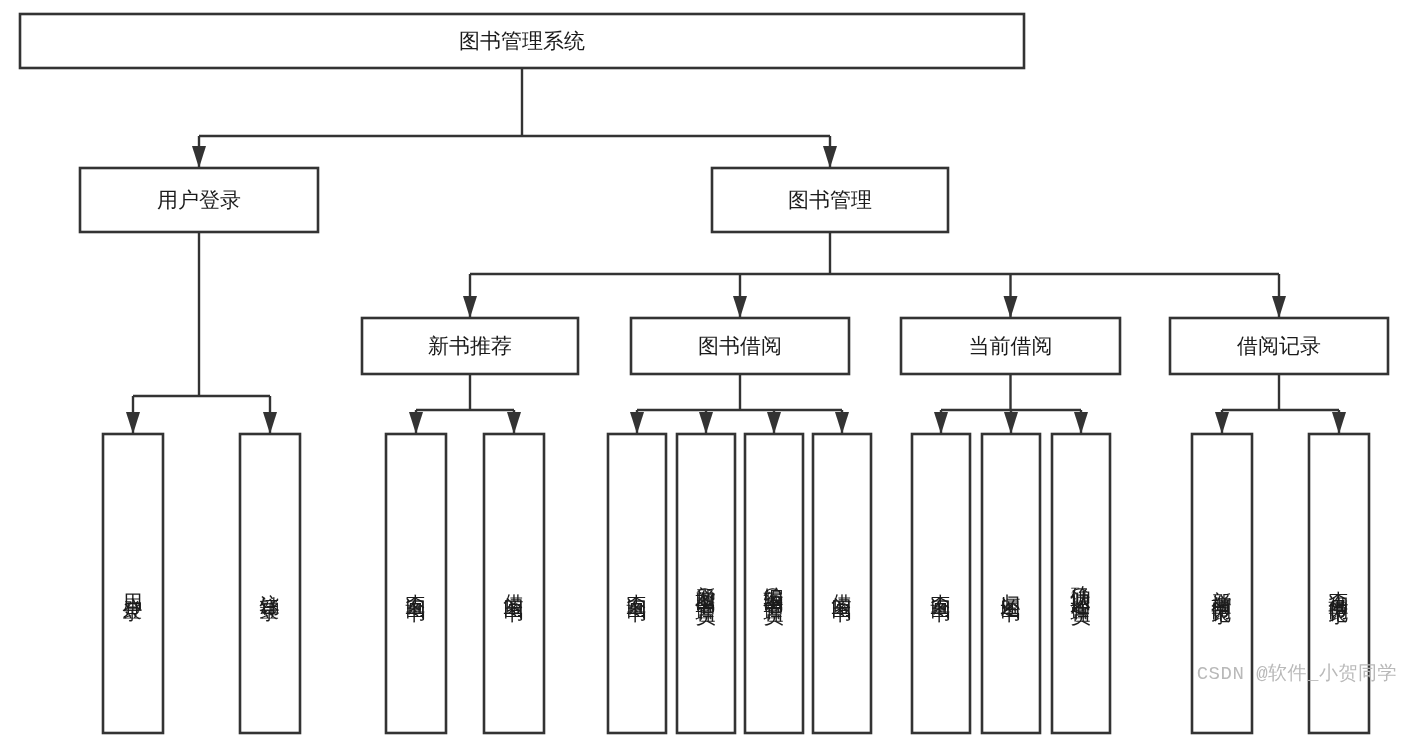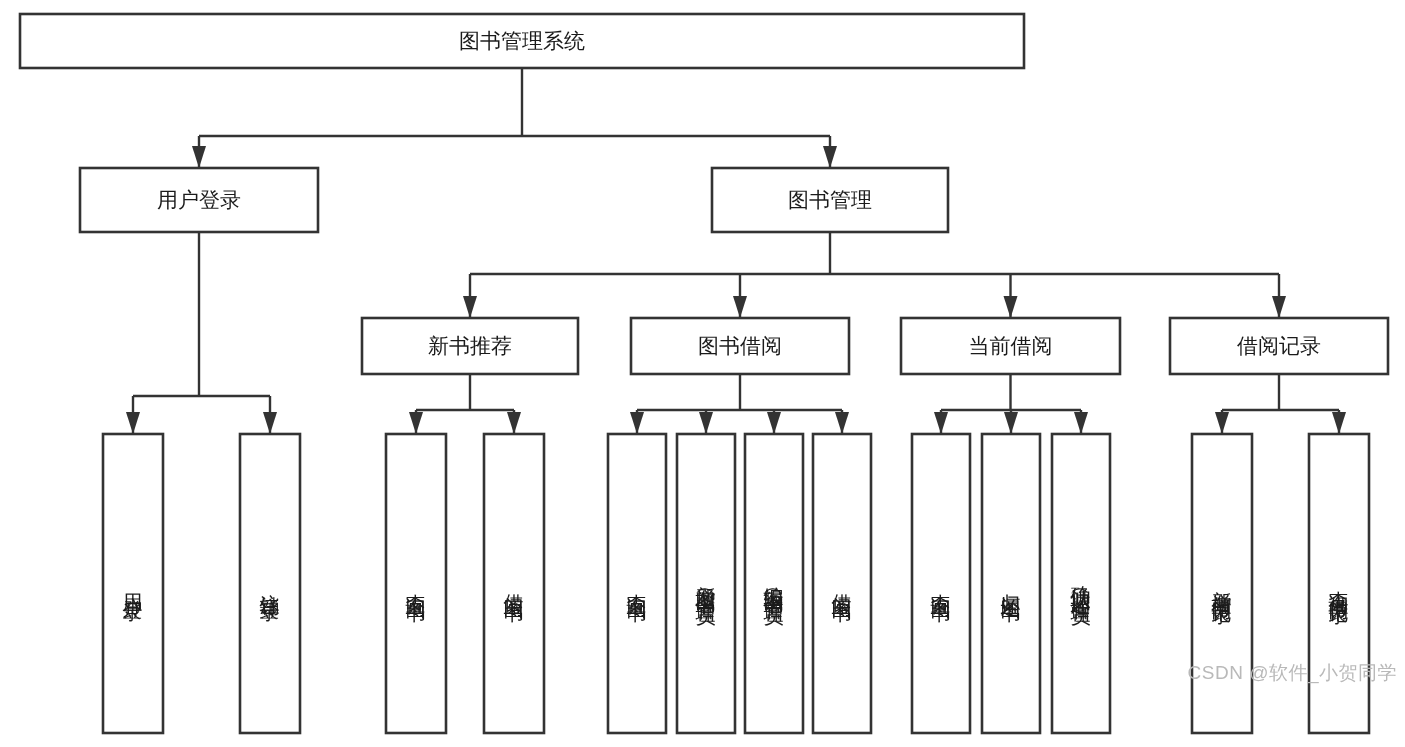--- a/index.html
+++ b/index.html
@@ -61,21 +61,21 @@
     align-items: center;
     justify-content: center;
     text-align: center;
     white-space: nowrap;
     pointer-events: none;
   }
   #watermark {
     position: absolute;
     right: 8px;
     bottom: 6px;
-    font-family: Liberation Sans, sans-serif;
+    font-family: Liberation Mono, monospace;
     font-size: 19px;
     color: #b9b9b9;
     letter-spacing: 0.5px;
     white-space: nowrap;
   }
 </style>
 </head>
 <body>
 
 <div id="diagram-root">

